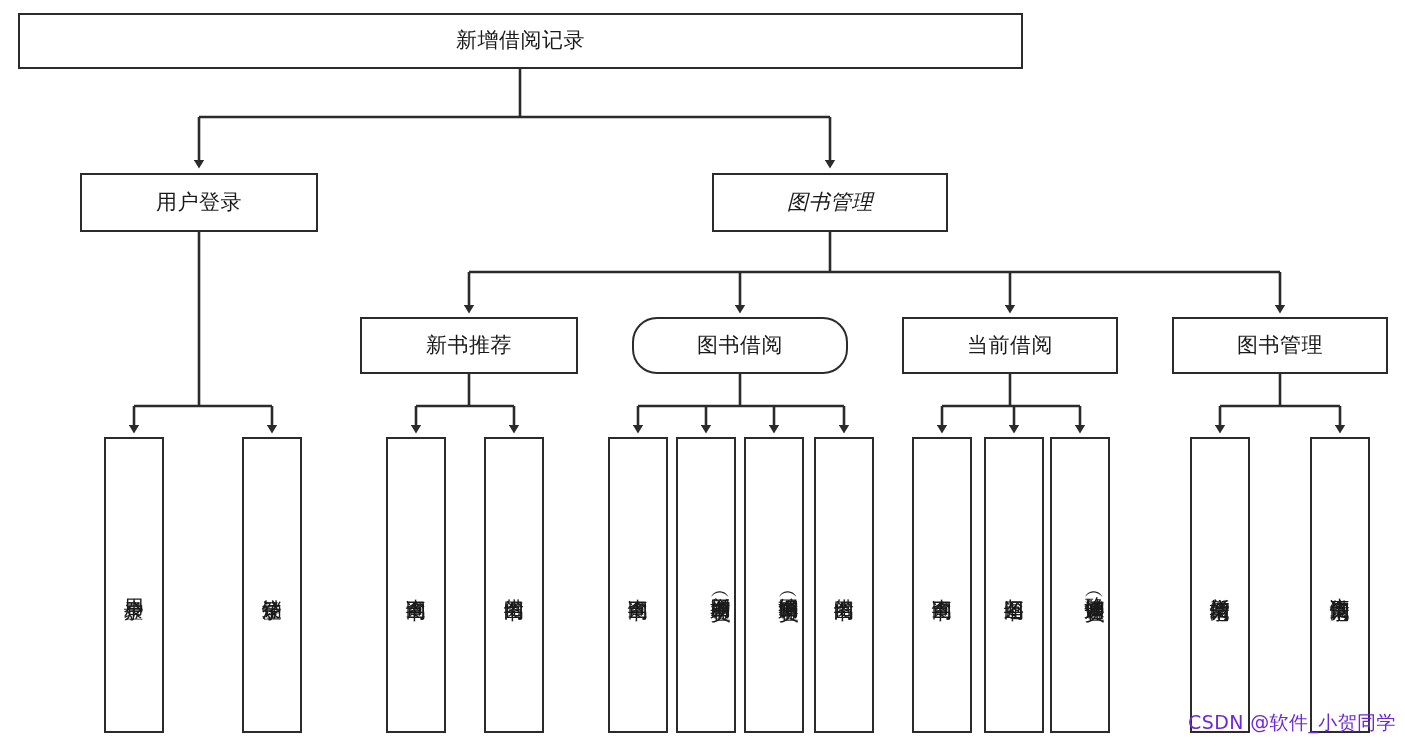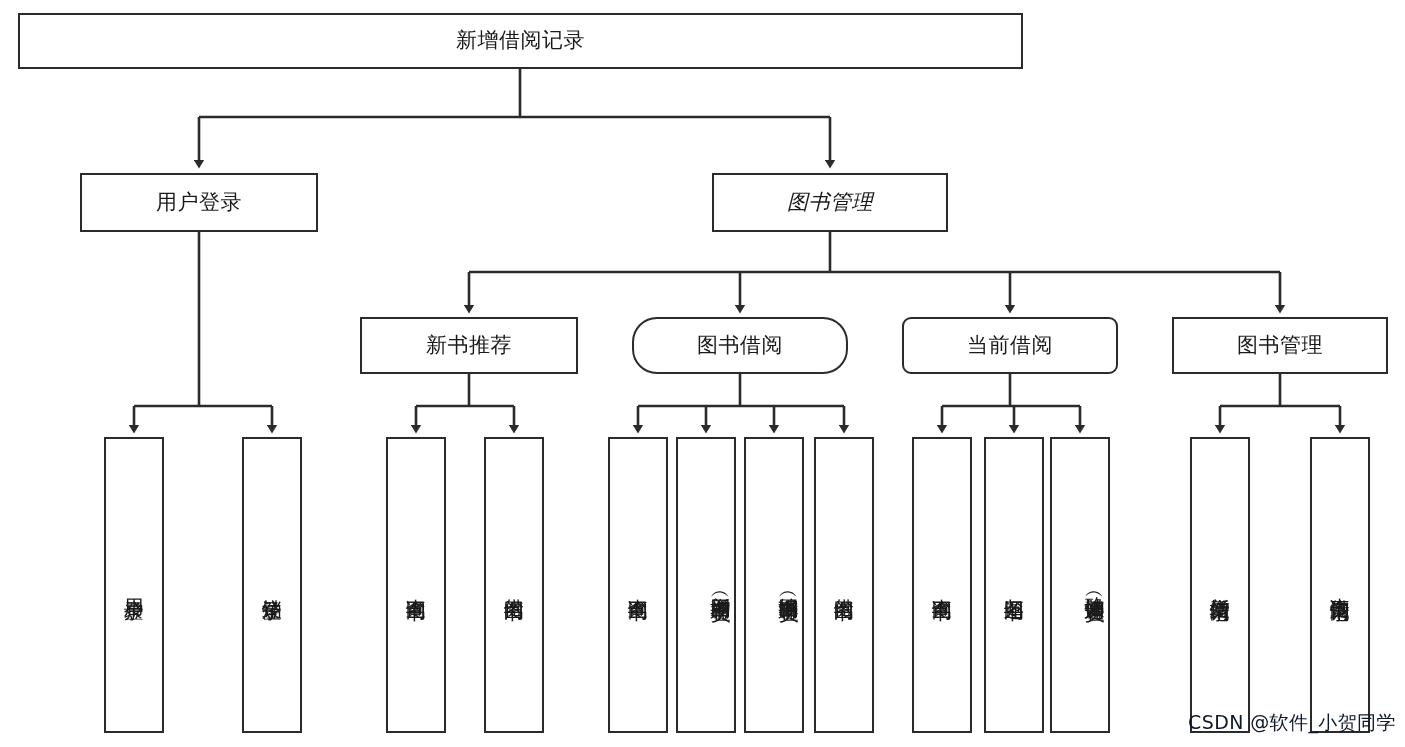--- a/index.html
+++ b/index.html
@@ -51,21 +51,21 @@
     white-space: nowrap;
   }
   .node .label {
     display: block;
   }
   .watermark {
     position: absolute;
     left: 1188px;
     top: 710px;
     font-size: 19px;
-    color: #0f172a;
+    color: #6d28d9;
     white-space: nowrap;
     letter-spacing: 0.4px;
     font-family: "DejaVu Sans", "Liberation Sans", sans-serif;
   }
 </style>
 </head>
 <body>
 
 <div id="canvas">
 
@@ -129,21 +129,21 @@
   <div class="node horiz" style="left:712px; top:173px; width:236px; height:59px;font-style:italic;">
     <span class="label">图书管理</span>
   </div>
 
   <div class="node horiz" style="left:360px; top:317px; width:218px; height:57px;">
     <span class="label">新书推荐</span>
   </div>
   <div class="node horiz" style="left:632px; top:317px; width:216px; height:57px;border-radius:25px;">
     <span class="label">图书借阅</span>
   </div>
-  <div class="node horiz" style="left:902px; top:317px; width:216px; height:57px;border-radius:9px;">
+  <div class="node horiz" style="left:902px; top:317px; width:216px; height:57px;">
     <span class="label">当前借阅</span>
   </div>
   <div class="node horiz" style="left:1172px; top:317px; width:216px; height:57px;">
     <span class="label">图书管理</span>
   </div>
 
   <div class="node vert" style="left:104px; top:437px; width:60px; height:296px;">
     <span class="label">用户登录</span>
   </div>
   <div class="node vert" style="left:242px; top:437px; width:60px; height:296px;">

